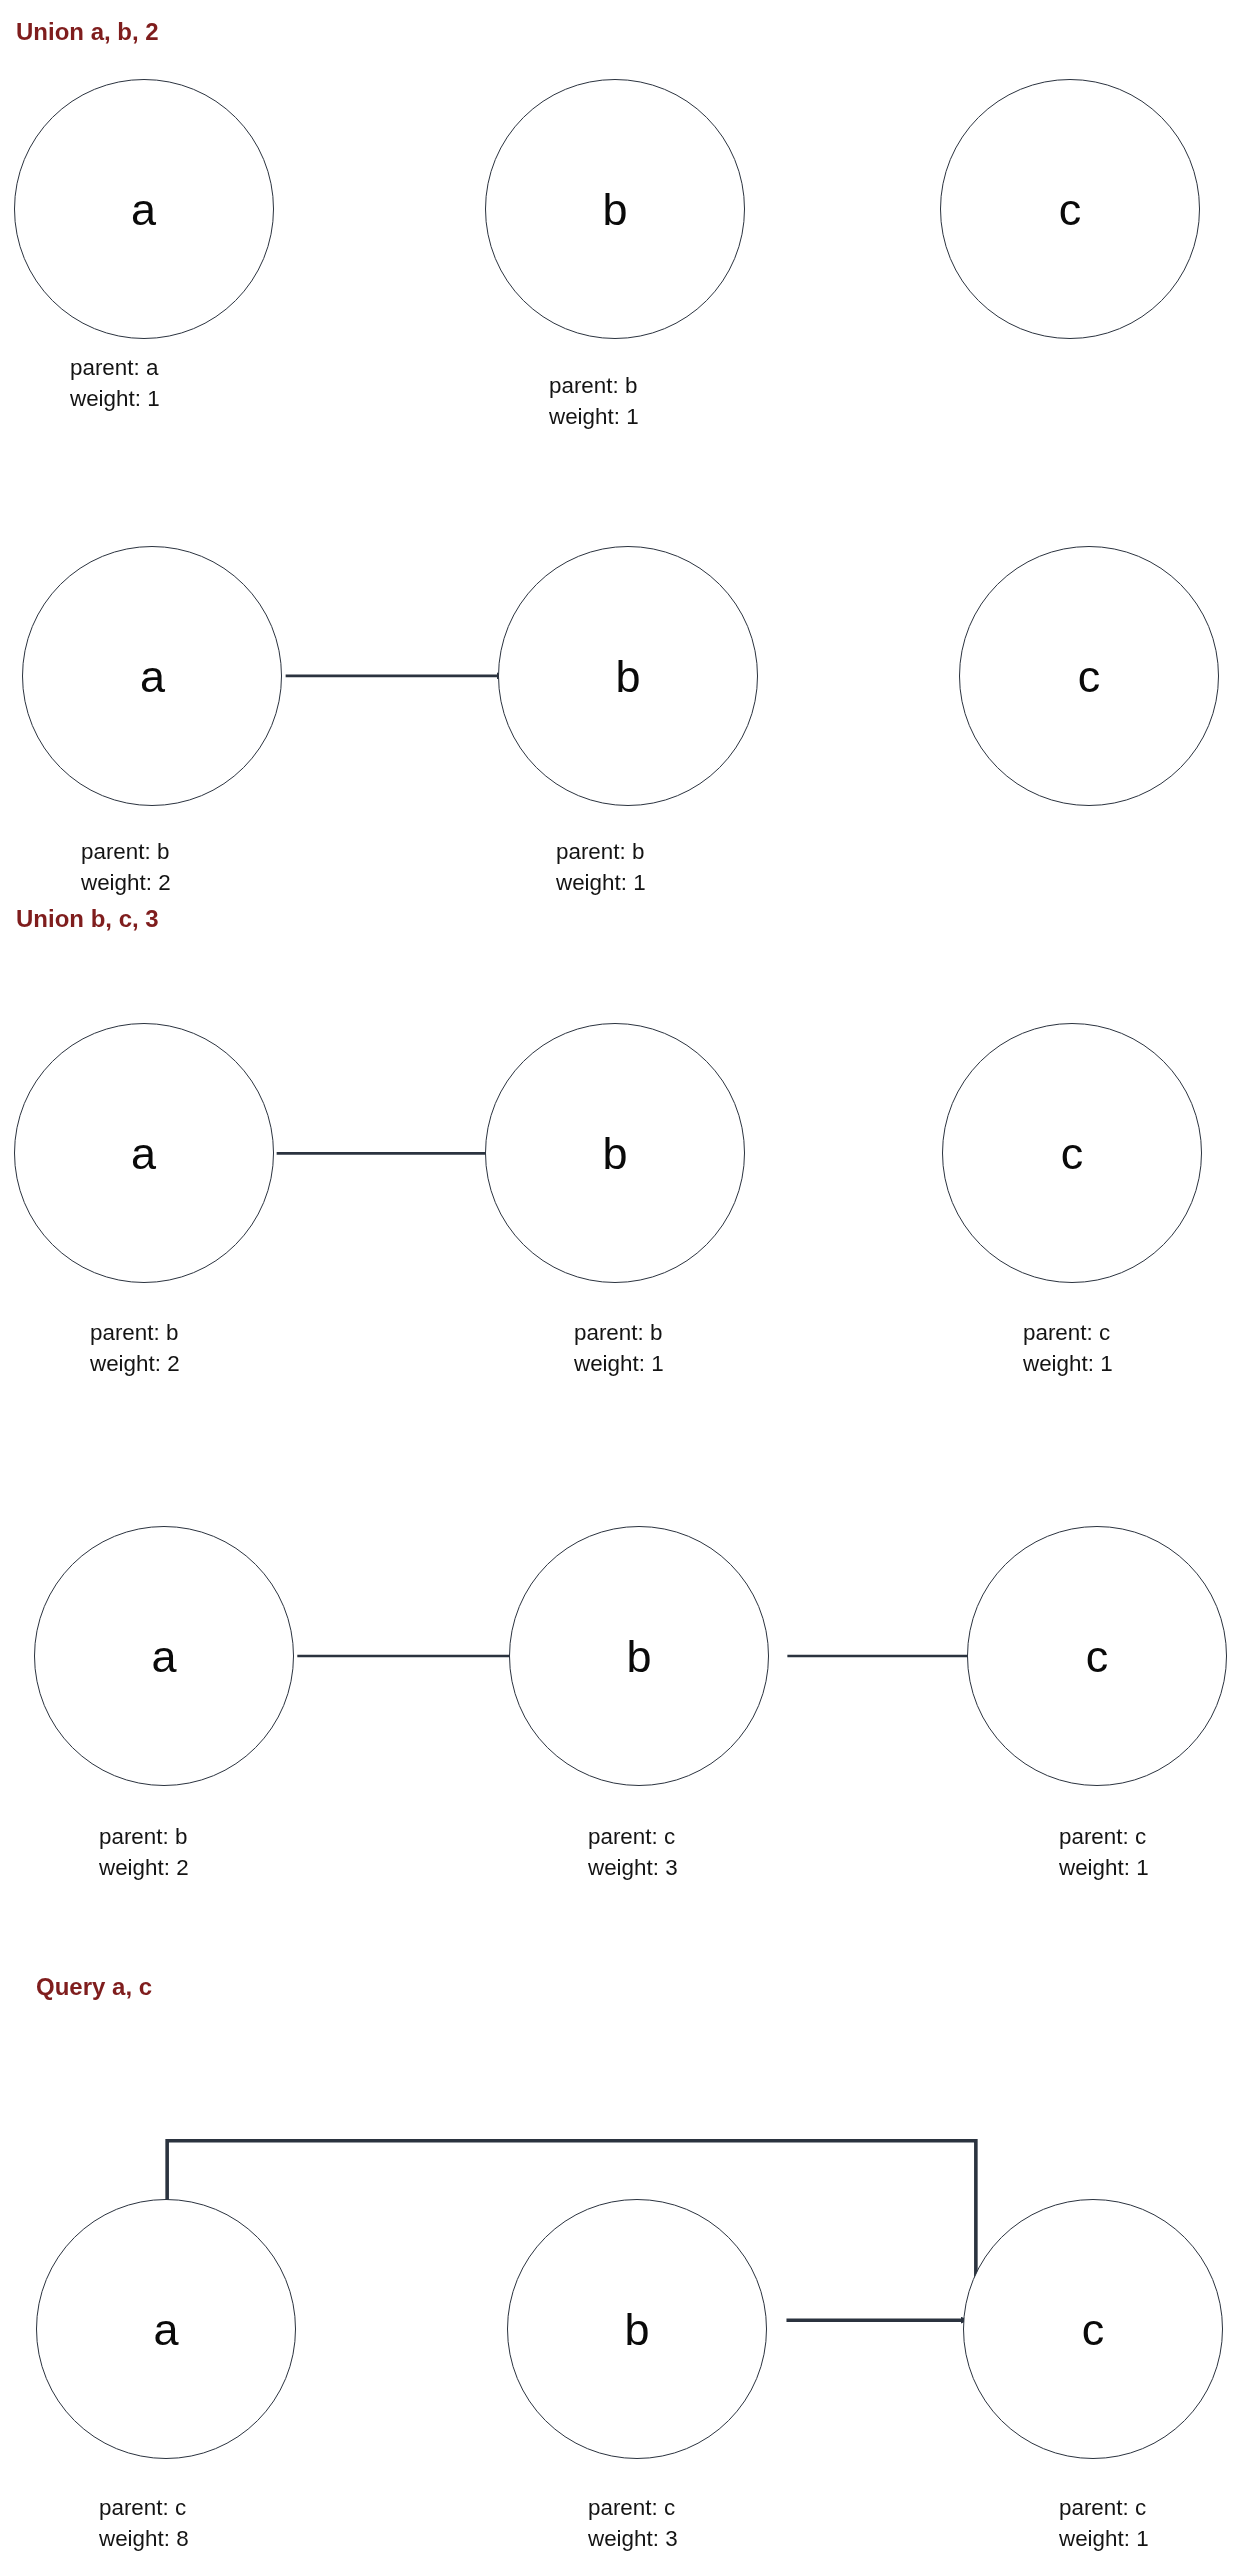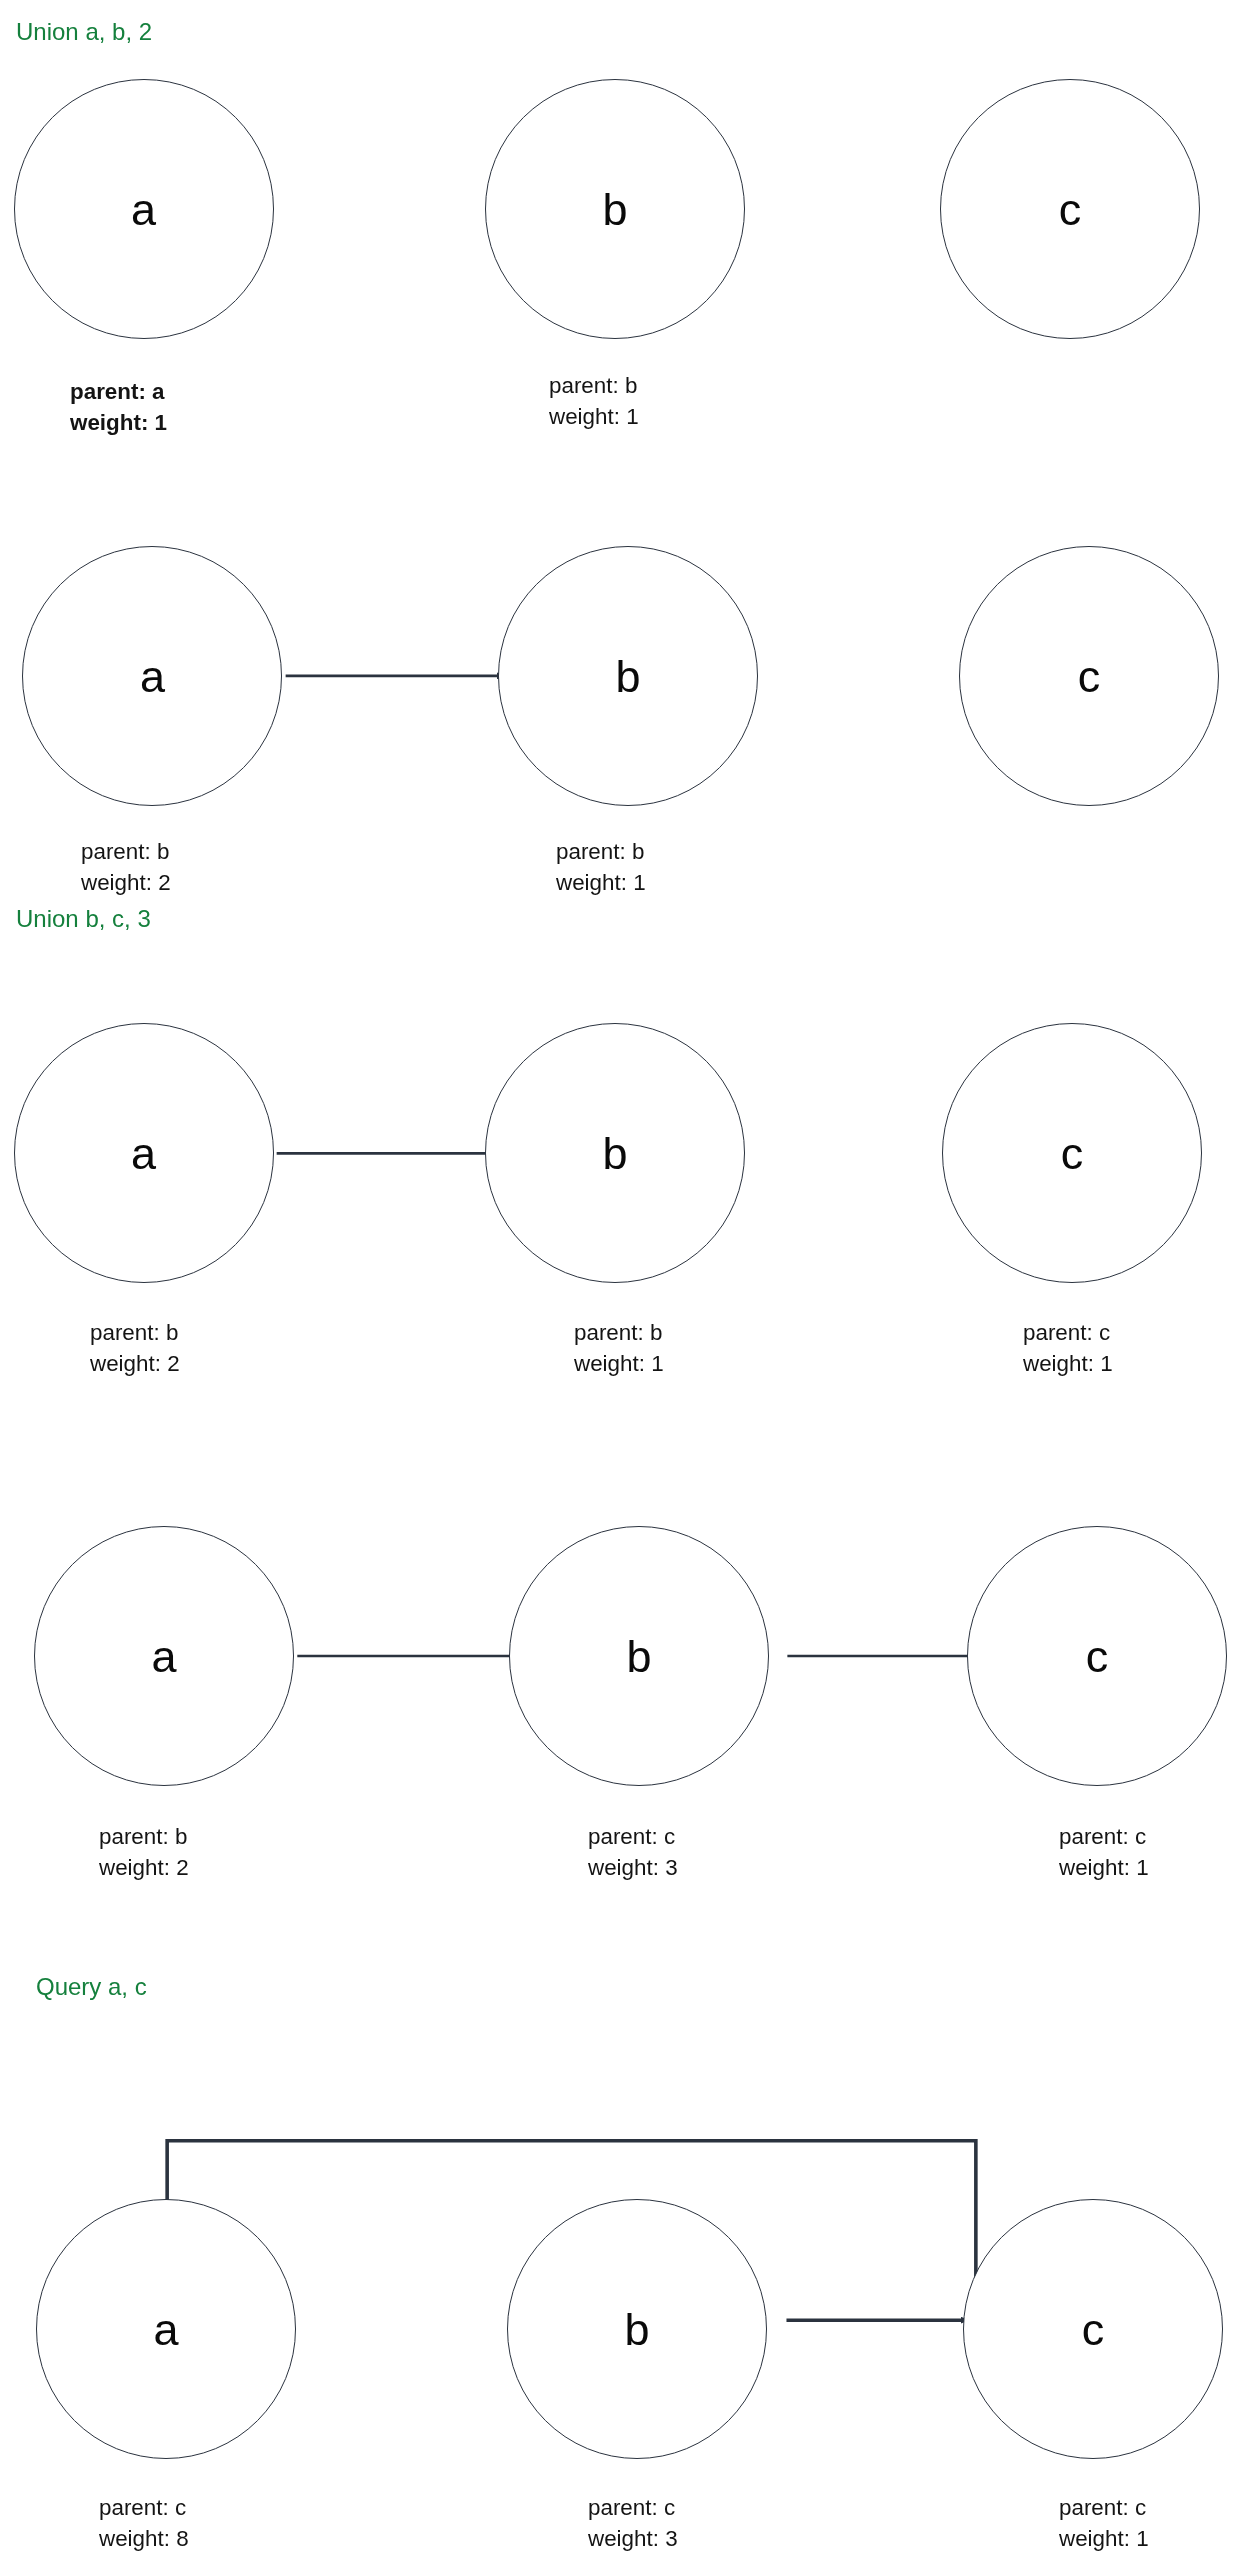--- a/index.html
+++ b/index.html
@@ -16,23 +16,23 @@
     position: relative;
     width: 1257px;
     height: 2576px;
     background: #ffffff;
     overflow: hidden;
   }
   .step-title {
     position: absolute;
     font-size: 24px;
     line-height: 1.2;
-    color: #15803d;
+    color: #7f1d1d;
     white-space: nowrap;
-    font-weight: 400;
+    font-weight: 700;
   }
   .sub-note {
     position: absolute;
     font-size: 25px;
     line-height: 1.2;
     color: #141414;
     white-space: nowrap;
     font-weight: 400;
   }
   .node {
@@ -101,21 +101,21 @@
   <div class="node" style="left:13.5px; top:79px; width:260px; height:260px;">
     <span class="node-label">a</span>
   </div>
   <div class="node" style="left:485px; top:79px; width:260px; height:260px;">
     <span class="node-label">b</span>
   </div>
   <div class="node" style="left:940px; top:79px; width:260px; height:260px;">
     <span class="node-label">c</span>
   </div>
 
-  <div class="meta" style="left:70px; top:377px;font-weight:bold;">
+  <div class="meta" style="left:70px; top:353px;">
     <div>parent: a</div>
     <div>weight: 1</div>
   </div>
   <div class="meta" style="left:549px; top:371px;">
     <div>parent: b</div>
     <div>weight: 1</div>
   </div>
 
   <div class="node" style="left:22.4px; top:546px; width:260px; height:260px;">
     <span class="node-label">a</span>

